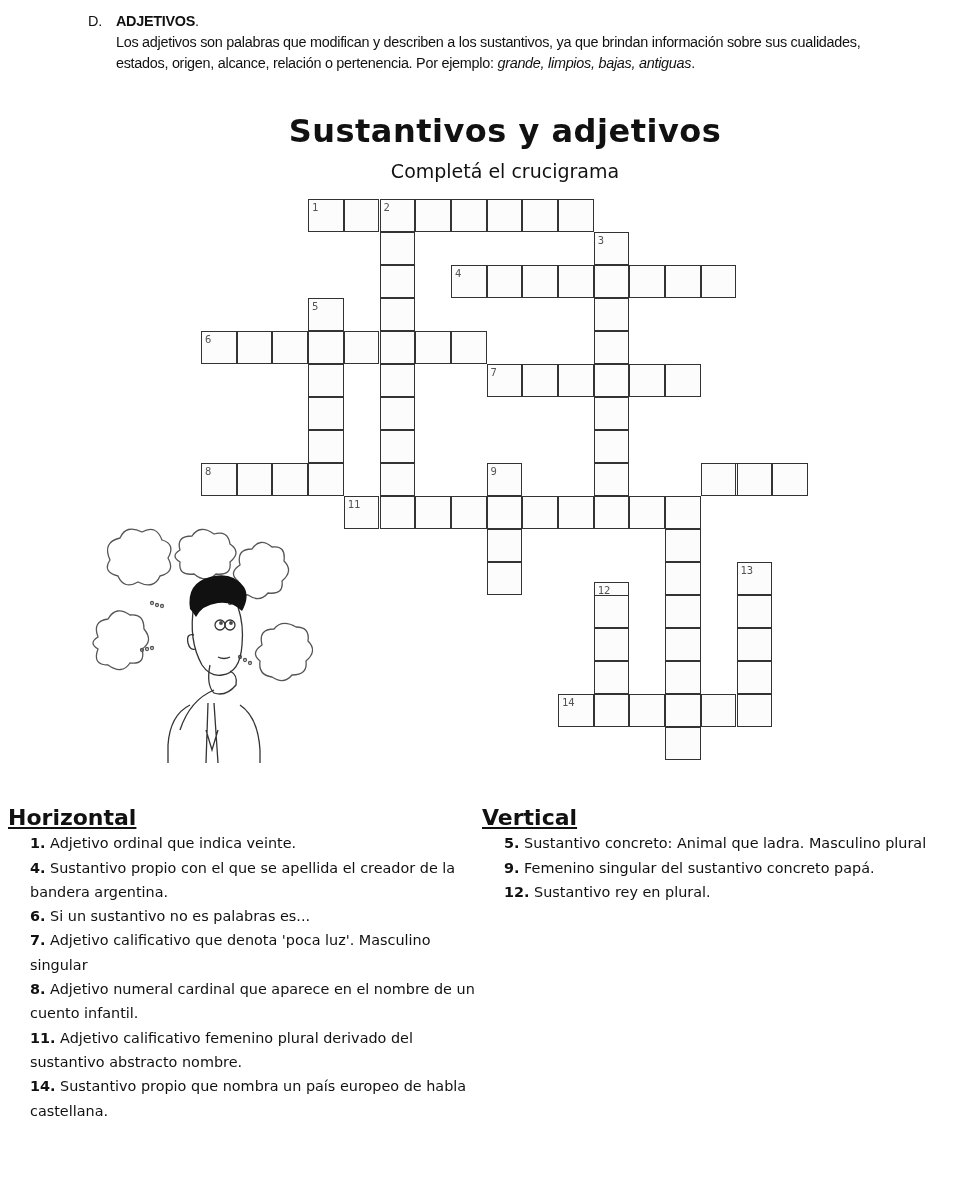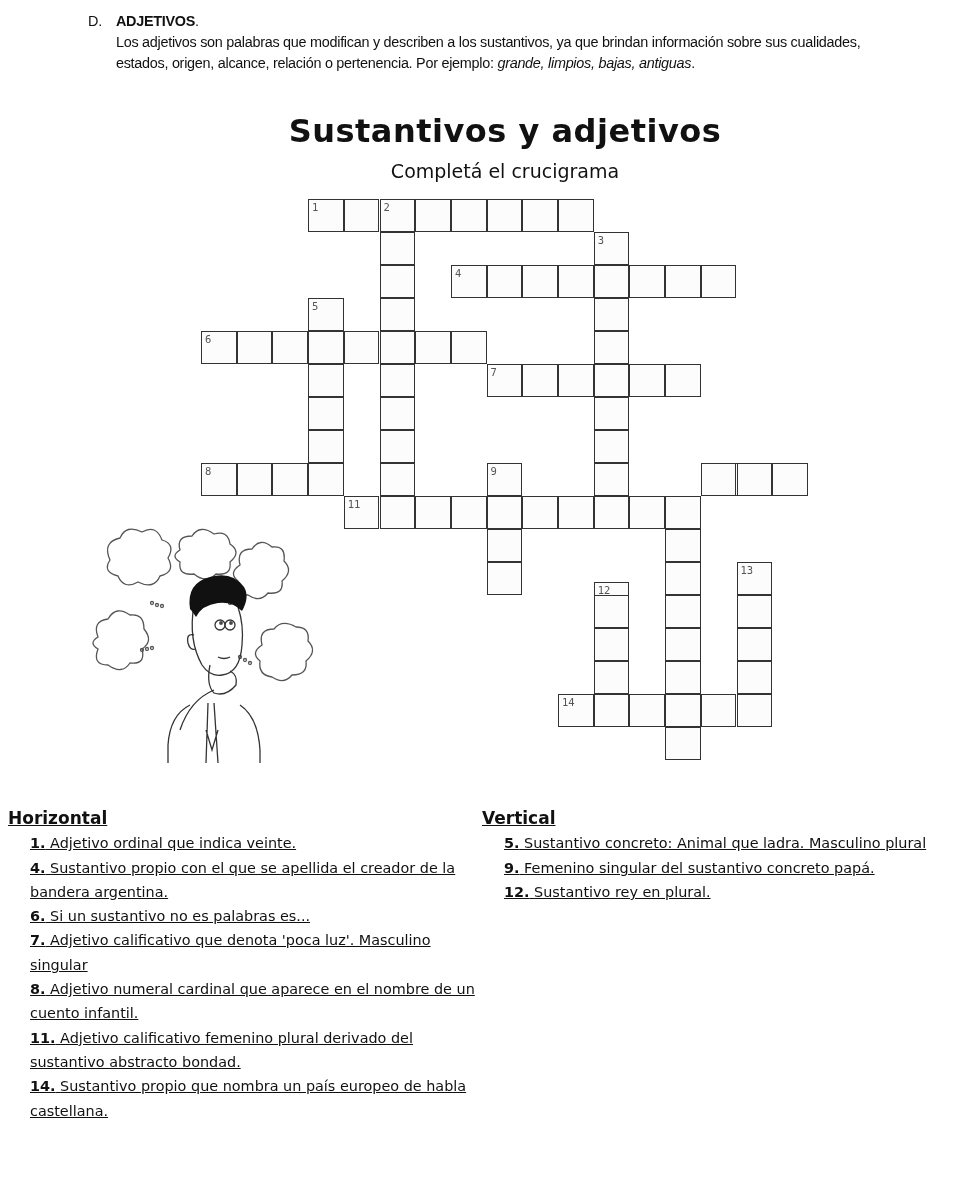--- a/index.html
+++ b/index.html
@@ -12,22 +12,22 @@
   .intro .body i { font-style:italic; }
   .title { position:absolute; left:0; width:1010px; top:112px; text-align:center; font-family:"DejaVu Sans", sans-serif; font-weight:bold; font-size:32px; letter-spacing:0.5px; color:#111; }
   .subtitle { position:absolute; left:0; width:1010px; top:160px; text-align:center; font-family:"DejaVu Sans", sans-serif; font-size:19px; color:#111; }
   .grid { position:absolute; left:0; top:0; width:978px; height:800px; }
   .cell { position:absolute; width:35.7px; height:33px; box-sizing:border-box; border:1.6px solid #333; background:#fcfcfc; }
   .cell .num { position:absolute; left:3px; top:1px; font-family:"DejaVu Sans Mono", monospace; font-size:10.5px; color:#555; }
   .illus { position:absolute; left:90px; top:525px; width:240px; height:240px; }
   .clues { position:absolute; top:806px; font-family:"DejaVu Sans", sans-serif; font-size:14.4px; line-height:24.3px; color:#111; }
   .clues.h { left:8px; width:470px; }
   .clues.v { left:482px; width:480px; }
-  .clues .head { font-weight:bold; text-decoration:underline; font-size:17px; margin-bottom:1px; }
-  .clues .item { padding-left:22px;text-decoration:underline; }
+  .clues .head { font-weight:bold; text-decoration:underline; font-size:22px; margin-bottom:1px; }
+  .clues .item { padding-left:22px; }
   .clues .item b { font-weight:bold; }
 </style>
 </head>
 <body>
 
 <div class="intro">
   <div class="hd">
     <span class="letter">D.</span>
     <span><span class="name">ADJETIVOS</span><span>.</span></span>
   </div>
@@ -196,21 +196,21 @@
 </svg>
 
 <div class="clues h">
   <div class="head">Horizontal</div>
   <div id="h-list">
       <div class="item"><b>1.</b> <span>Adjetivo ordinal que indica veinte.</span></div>
       <div class="item"><b>4.</b> <span>Sustantivo propio con el que se apellida el creador de la bandera argentina.</span></div>
       <div class="item"><b>6.</b> <span>Si un sustantivo no es palabras es...</span></div>
       <div class="item"><b>7.</b> <span>Adjetivo calificativo que denota 'poca luz'. Masculino singular</span></div>
       <div class="item"><b>8.</b> <span>Adjetivo numeral cardinal que aparece en el nombre de un cuento infantil.</span></div>
-      <div class="item"><b>11.</b> <span>Adjetivo calificativo femenino plural derivado del sustantivo abstracto bondad.</span></div>
+      <div class="item"><b>11.</b> <span>Adjetivo calificativo femenino plural derivado del sustantivo abstracto nombre.</span></div>
       <div class="item"><b>14.</b> <span>Sustantivo propio que nombra un país europeo de habla castellana.</span></div>
     </div>
 </div>
 <div class="clues v">
   <div class="head">Vertical</div>
   <div id="v-list">
       <div class="item"><b>5.</b> <span>Sustantivo concreto: Animal que ladra. Masculino plural</span></div>
       <div class="item"><b>9.</b> <span>Femenino singular del sustantivo concreto papá.</span></div>
       <div class="item"><b>12.</b> <span>Sustantivo rey en plural.</span></div>
     </div>

